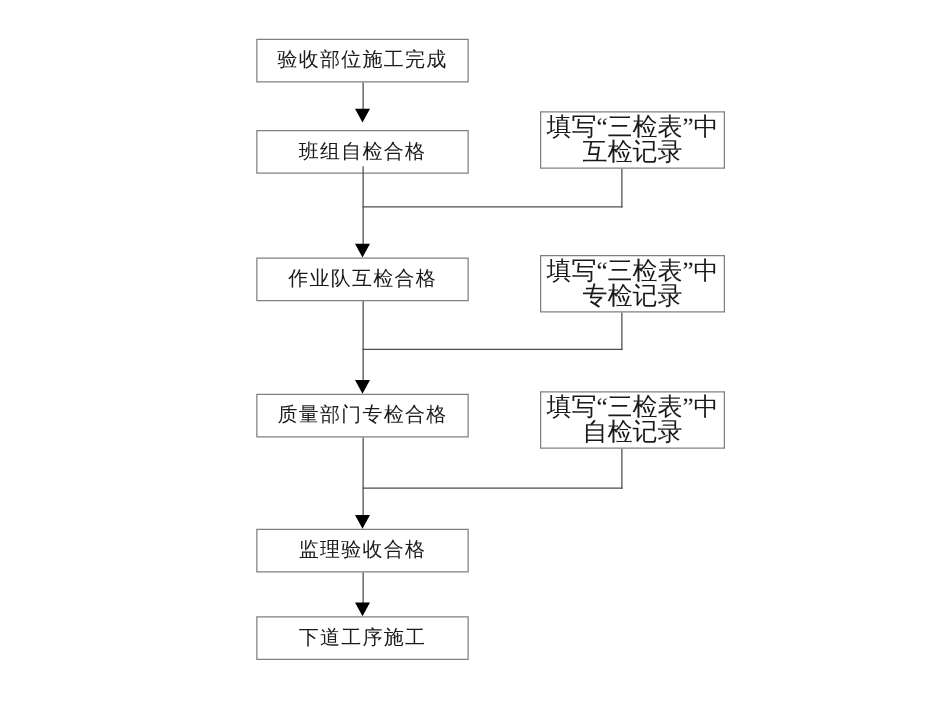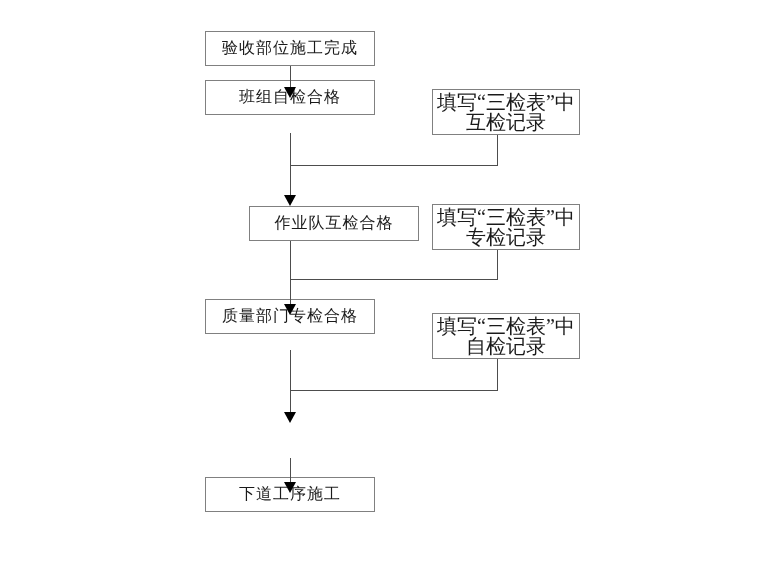--- a/index.html
+++ b/index.html
@@ -62,34 +62,37 @@
 </style>
 </head>
 <body>
 
 <div class="canvas">
 
   <div class="box main" style="top:31px;">
     <span>验收部位施工完成</span>
   </div>
 
-  <div class="box main" style="top:80px;">
+  <div class="box main" style="top:104px;">
     <span>班组自检合格</span>
   </div>
 
-  <div class="box main" style="top:206px;margin-left:44px;">
+  <div class="box main" style="top:206px;">
     <span>作业队互检合格</span>
   </div>
 
-  <div class="box main" style="top:299px;justify-content:center;">
+  <div class="box main" style="top:315px;justify-content:center;">
     <span>质量部门专检合格</span>
   </div>
 
+  <div class="box main" style="top:423px;">
+    <span>监理验收合格</span>
+  </div>
 
-  <div class="box main" style="top:477px;">
+  <div class="box main" style="top:493px;">
     <span>下道工序施工</span>
   </div>
 
   <div class="box side" style="top:89px;">
     <span>填写“三检表”中</span>
     <span>互检记录</span>
   </div>
 
   <div class="box side" style="top:204px;">
     <span>填写“三检表”中</span>

